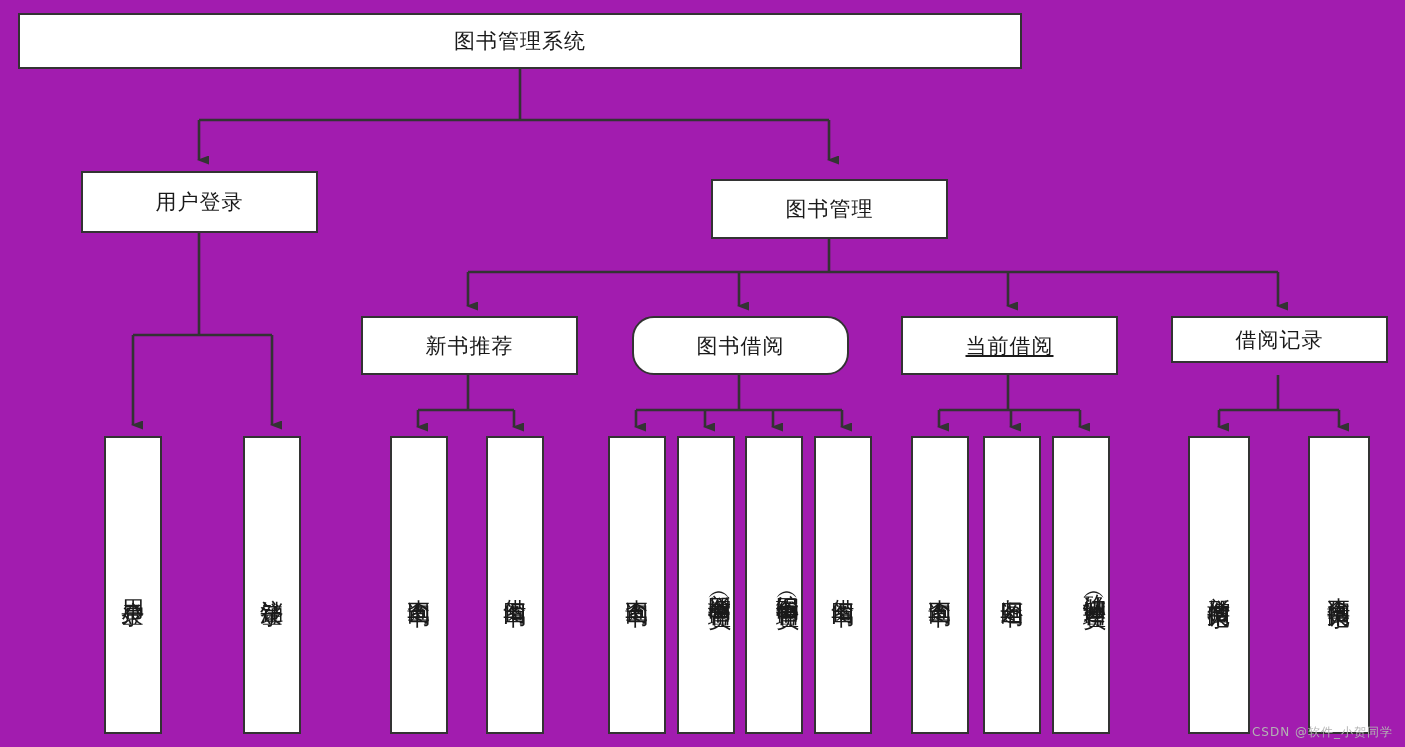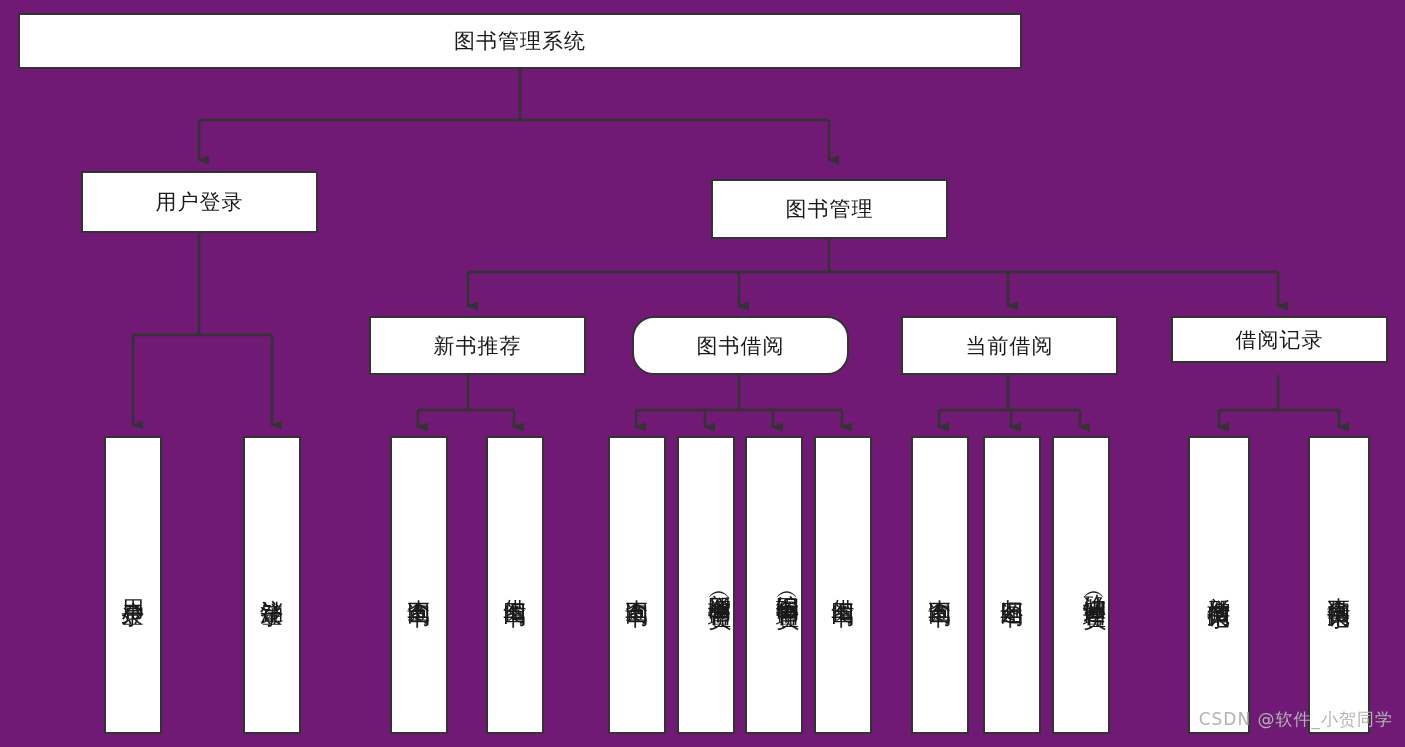--- a/index.html
+++ b/index.html
@@ -10,21 +10,21 @@
   body {
     width: 1405px;
     height: 747px;
     font-family: "DejaVu Sans", "Liberation Sans", sans-serif;
     overflow: hidden;
   }
   #diagram-root {
     position: relative;
     width: 1405px;
     height: 747px;
-    background: #701a75;
+    background: #a21caf;
   }
   svg.connectors {
     position: absolute;
     left: 0;
     top: 0;
     width: 1405px;
     height: 747px;
     pointer-events: none;
   }
   .node {
@@ -54,22 +54,22 @@
   .node.vert.centered {
     align-items: center;
   }
   .node-label {
     display: block;
     white-space: pre;
   }
   .watermark {
     position: absolute;
     right: 12px;
-    bottom: 16px;
-    font-size: 17px;
+    bottom: 6px;
+    font-size: 12px;
     color: #b3b3b3;
     letter-spacing: 1px;
     user-select: none;
   }
 </style>
 </head>
 <body>
 
 <div id="diagram-root">
 
@@ -127,27 +127,27 @@
     <span class="node-label">图书管理系统</span>
   </div>
 
   <div class="node horiz" style="left:81px; top:171px; width:237px; height:62px;">
     <span class="node-label">用户登录</span>
   </div>
   <div class="node horiz" style="left:711px; top:179px; width:237px; height:60px;">
     <span class="node-label">图书管理</span>
   </div>
 
-  <div class="node horiz" style="left:361px; top:316px; width:217px; height:59px;margin-left:8px;">
+  <div class="node horiz" style="left:361px; top:316px; width:217px; height:59px;">
     <span class="node-label">新书推荐</span>
   </div>
   <div class="node horiz" style="left:632px; top:316px; width:217px; height:59px;border-radius:22px;">
     <span class="node-label">图书借阅</span>
   </div>
-  <div class="node horiz" style="left:901px; top:316px; width:217px; height:59px;">
+  <div class="node horiz" style="left:901px; top:316px; width:217px; height:59px;text-decoration:underline;">
     <span class="node-label">当前借阅</span>
   </div>
   <div class="node horiz" style="left:1171px; top:316px; width:217px; height:47px;">
     <span class="node-label">借阅记录</span>
   </div>
 
   <div class="node vert centered" style="left:104px; top:436px; width:58px; height:298px;">
     <span class="node-label">用户登录</span>
   </div>
   <div class="node vert centered" style="left:243px; top:436px; width:58px; height:298px;">

